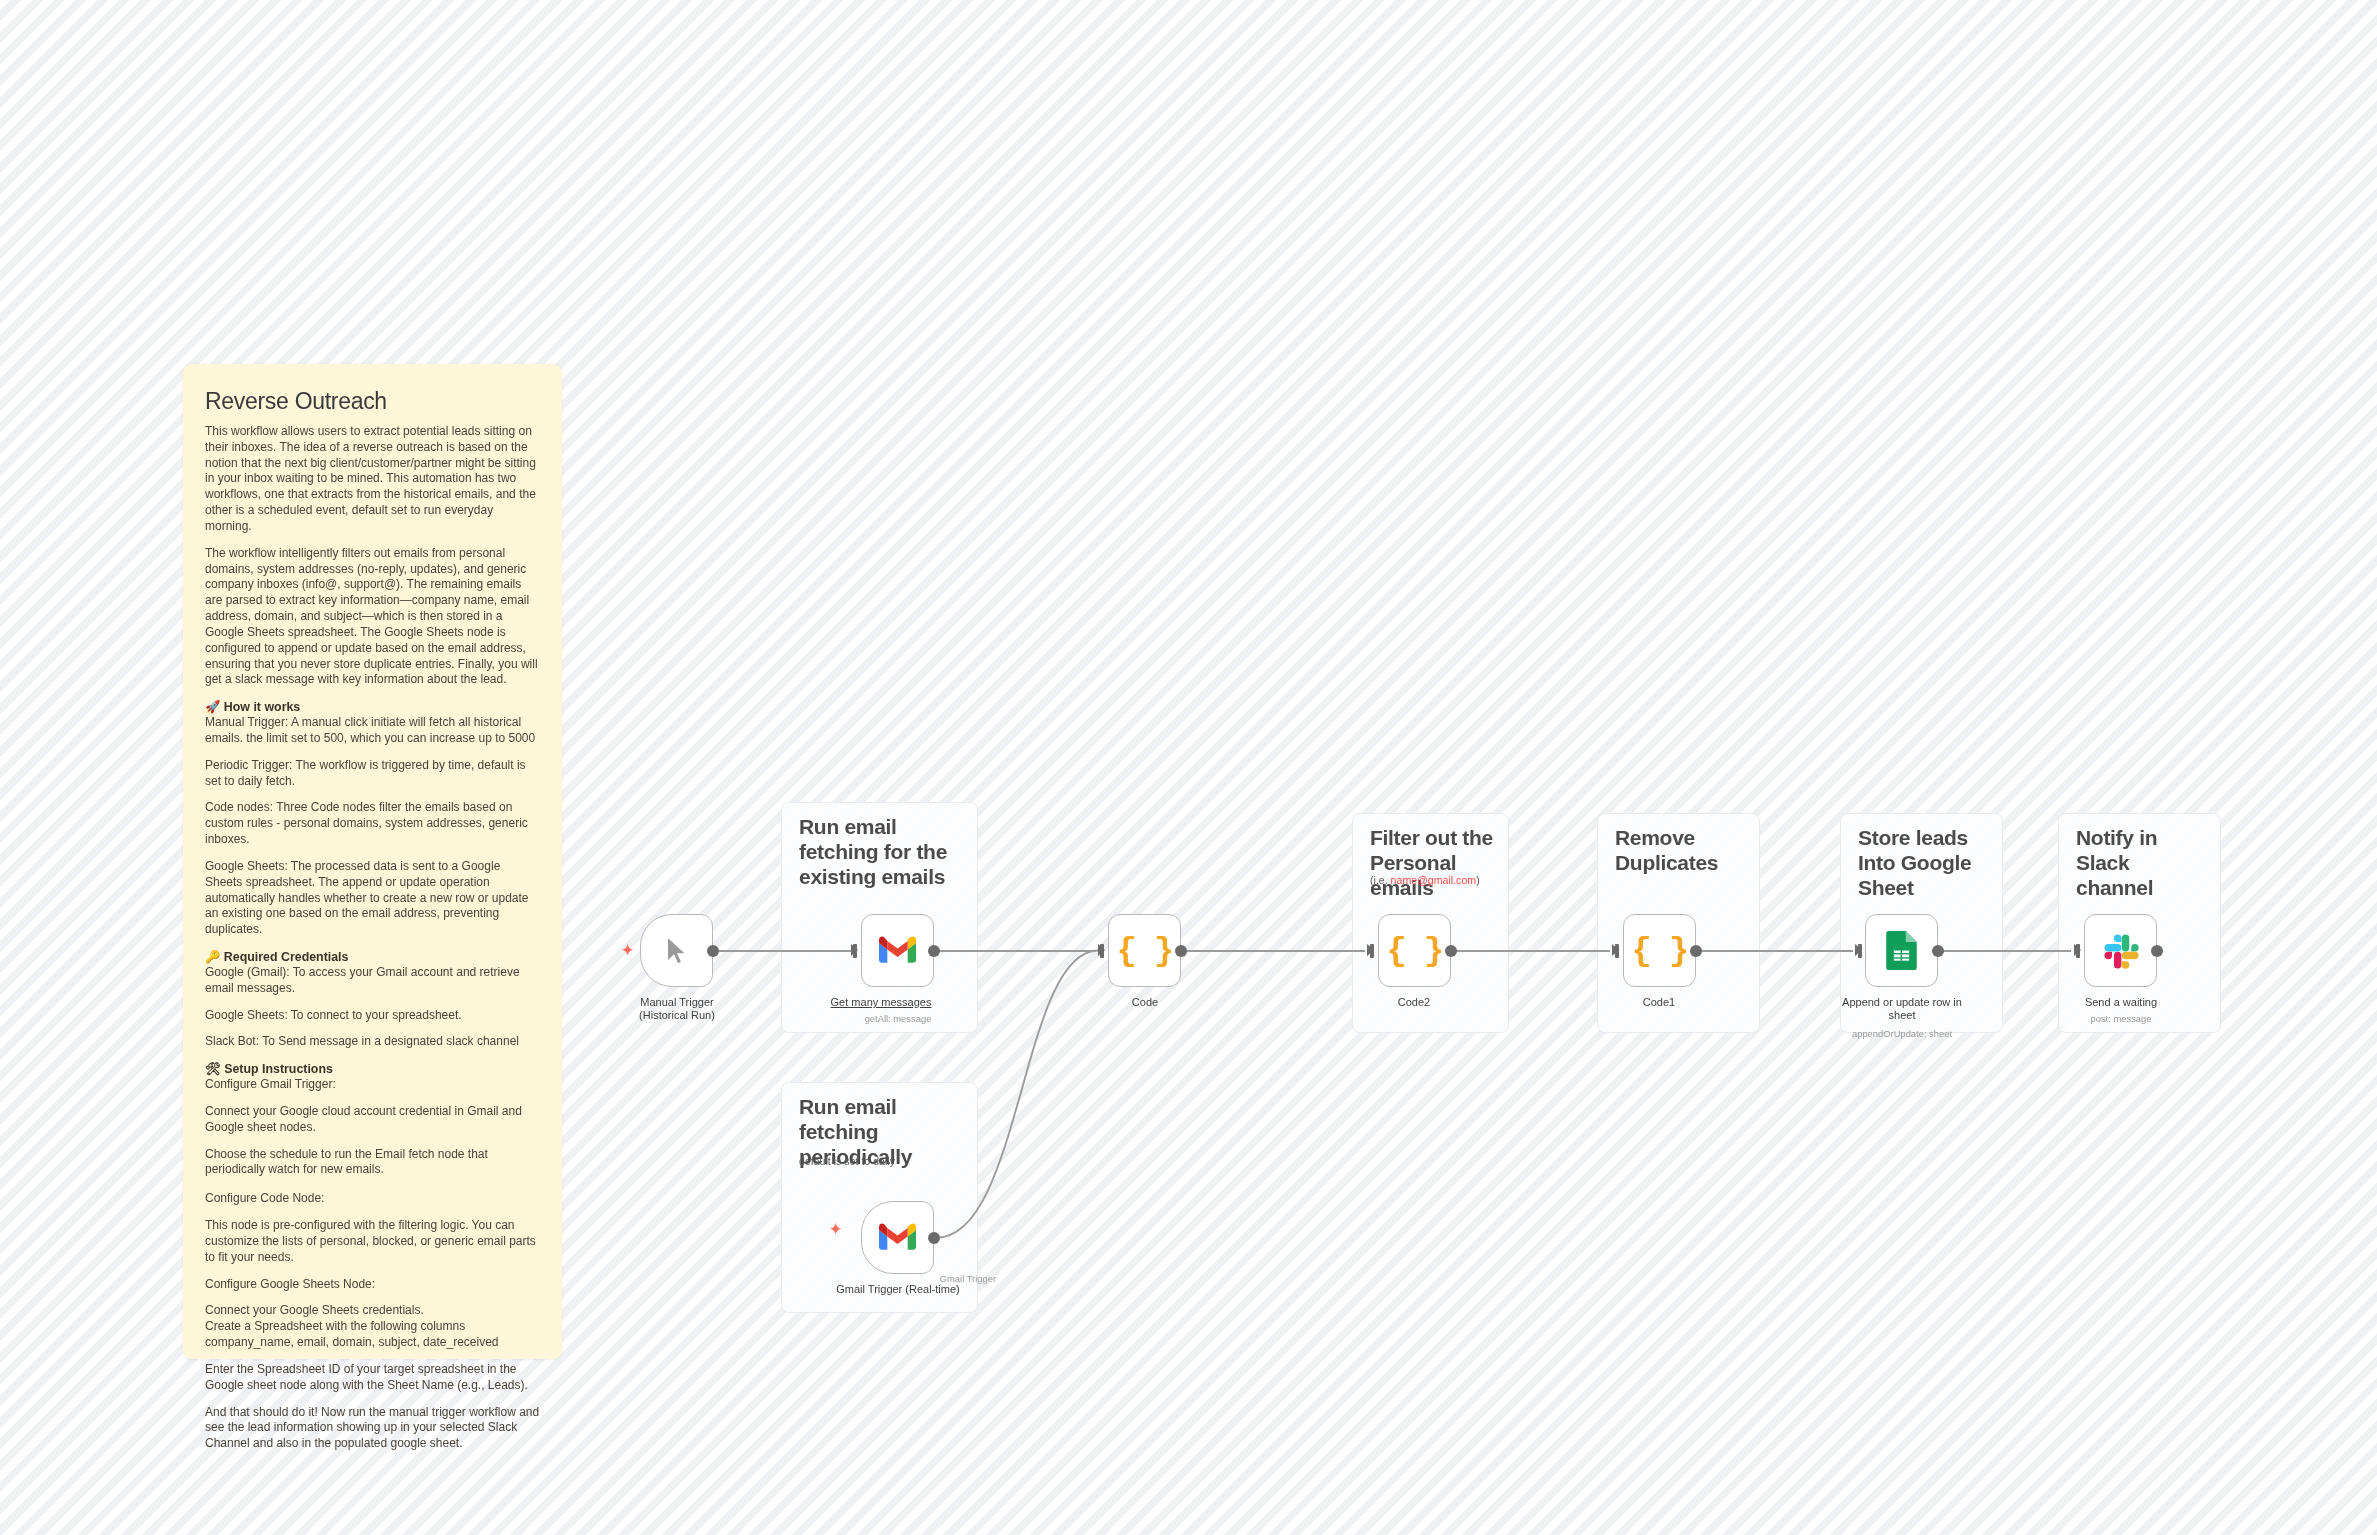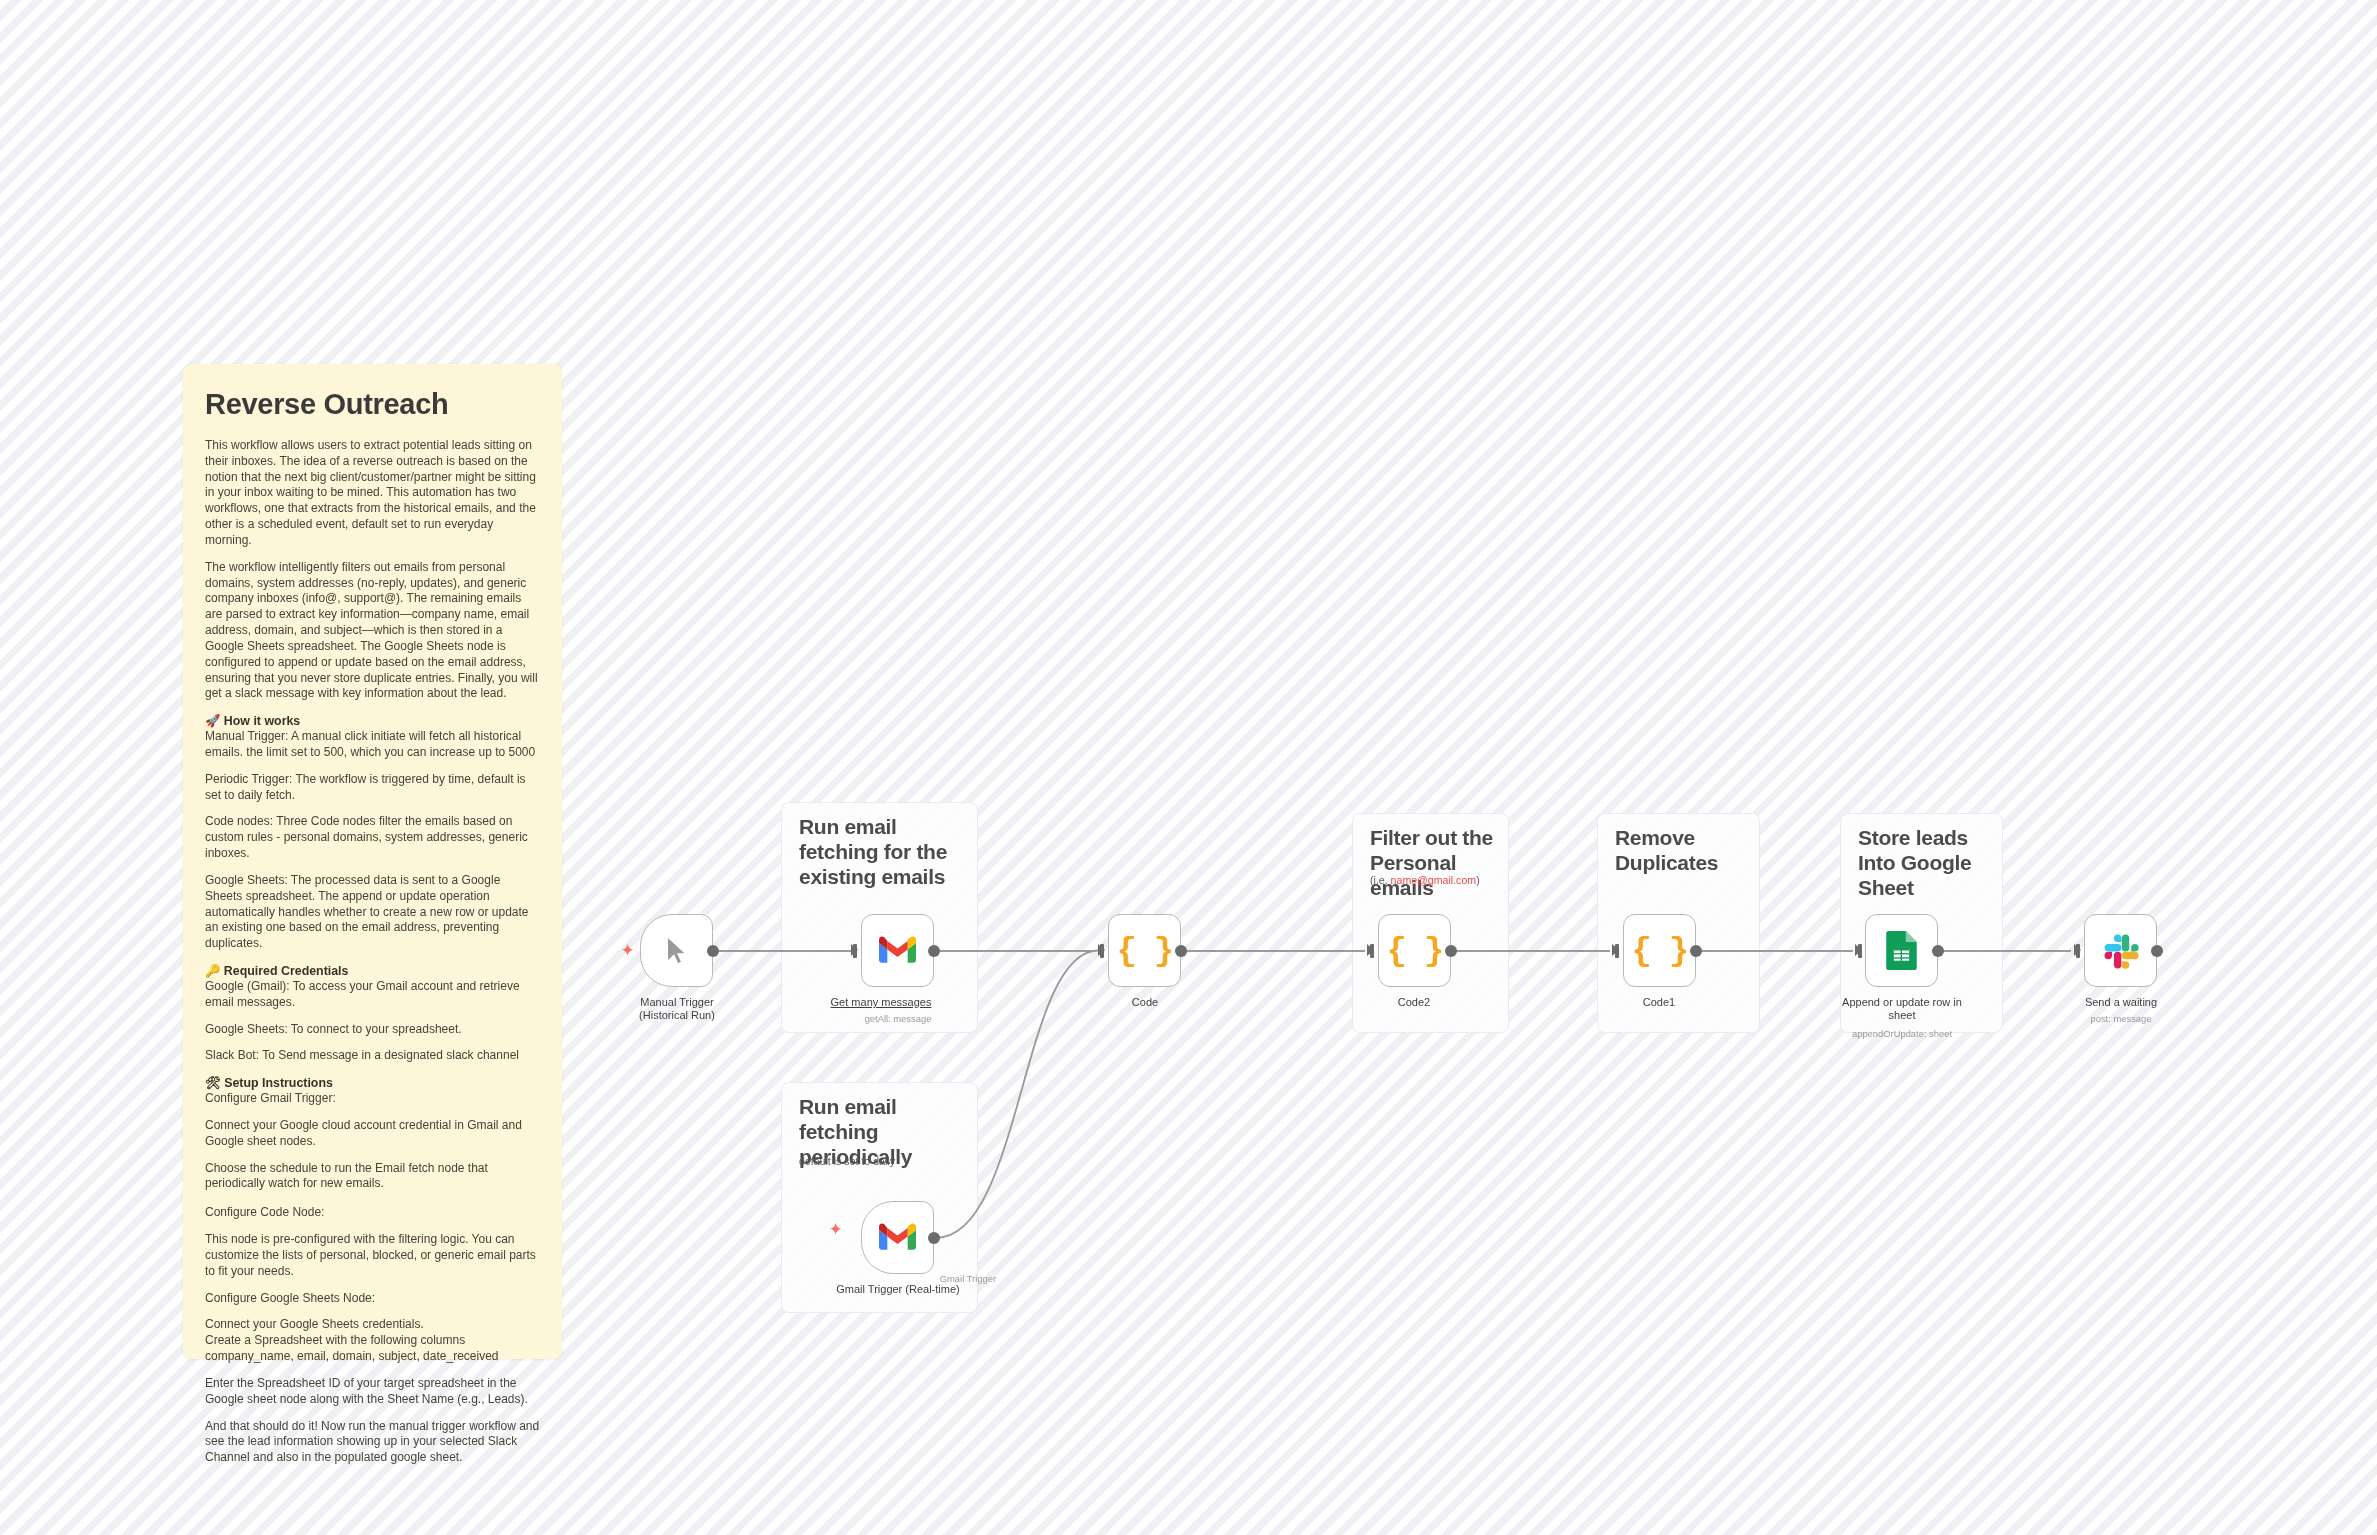--- a/index.html
+++ b/index.html
@@ -32,25 +32,25 @@
     left: 183px;
     top: 364px;
     width: 379px;
     height: 995px;
     background: #fdf6d9;
     border-radius: 8.5px;
     padding: 24px 22px 17px 22px;
     box-shadow: 0 0.9px 2.6px rgba(0,0,0,0.07);
   }
   #sticky-note .note-title {
-    font-size: 29px;
-    font-weight: bold;
+    font-size: 23px;
+    font-weight: normal;
     color: #3a3a3a;
     letter-spacing: -0.3px;
-    margin-bottom: 17px;
+    margin-bottom: 9px;
   }
   #sticky-note p {
     font-size: 12px;
     line-height: 1.32;
     color: #4a4238;
     margin-bottom: 11px;
   }
   #sticky-note p.tight { margin-bottom: 0px; }
   #sticky-note h3 {
     font-size: 12.4px;
@@ -222,20 +222,23 @@
   </div>
 
   <div class="group-box" style="left:1597px; top:813px; width:163px; height:220px;">
     <div class="group-title">Remove Duplicates</div>
   </div>
 
   <div class="group-box" style="left:1840px; top:813px; width:163px; height:220px;">
     <div class="group-title">Store leads Into Google Sheet</div>
   </div>
 
+  <div class="group-box" style="left:2058px; top:813px; width:163px; height:220px;">
+    <div class="group-title">Notify in Slack channel</div>
+  </div>
 
   <div class="group-box" style="left:781px; top:1082px; width:197px; height:231px;">
     <div class="group-title">Run email fetching periodically</div>
     <div class="group-sub" style="top:72px;">default is set to daily</div>
   </div>
 
   <div class="conn" style="left:713px; top:950px; width:142px;"></div>
   <div class="conn" style="left:933px; top:950px; width:162px;"></div>
   <div class="conn" style="left:1181px; top:950px; width:184px;"></div>
   <div class="conn" style="left:1451px; top:950px; width:159px;"></div>

